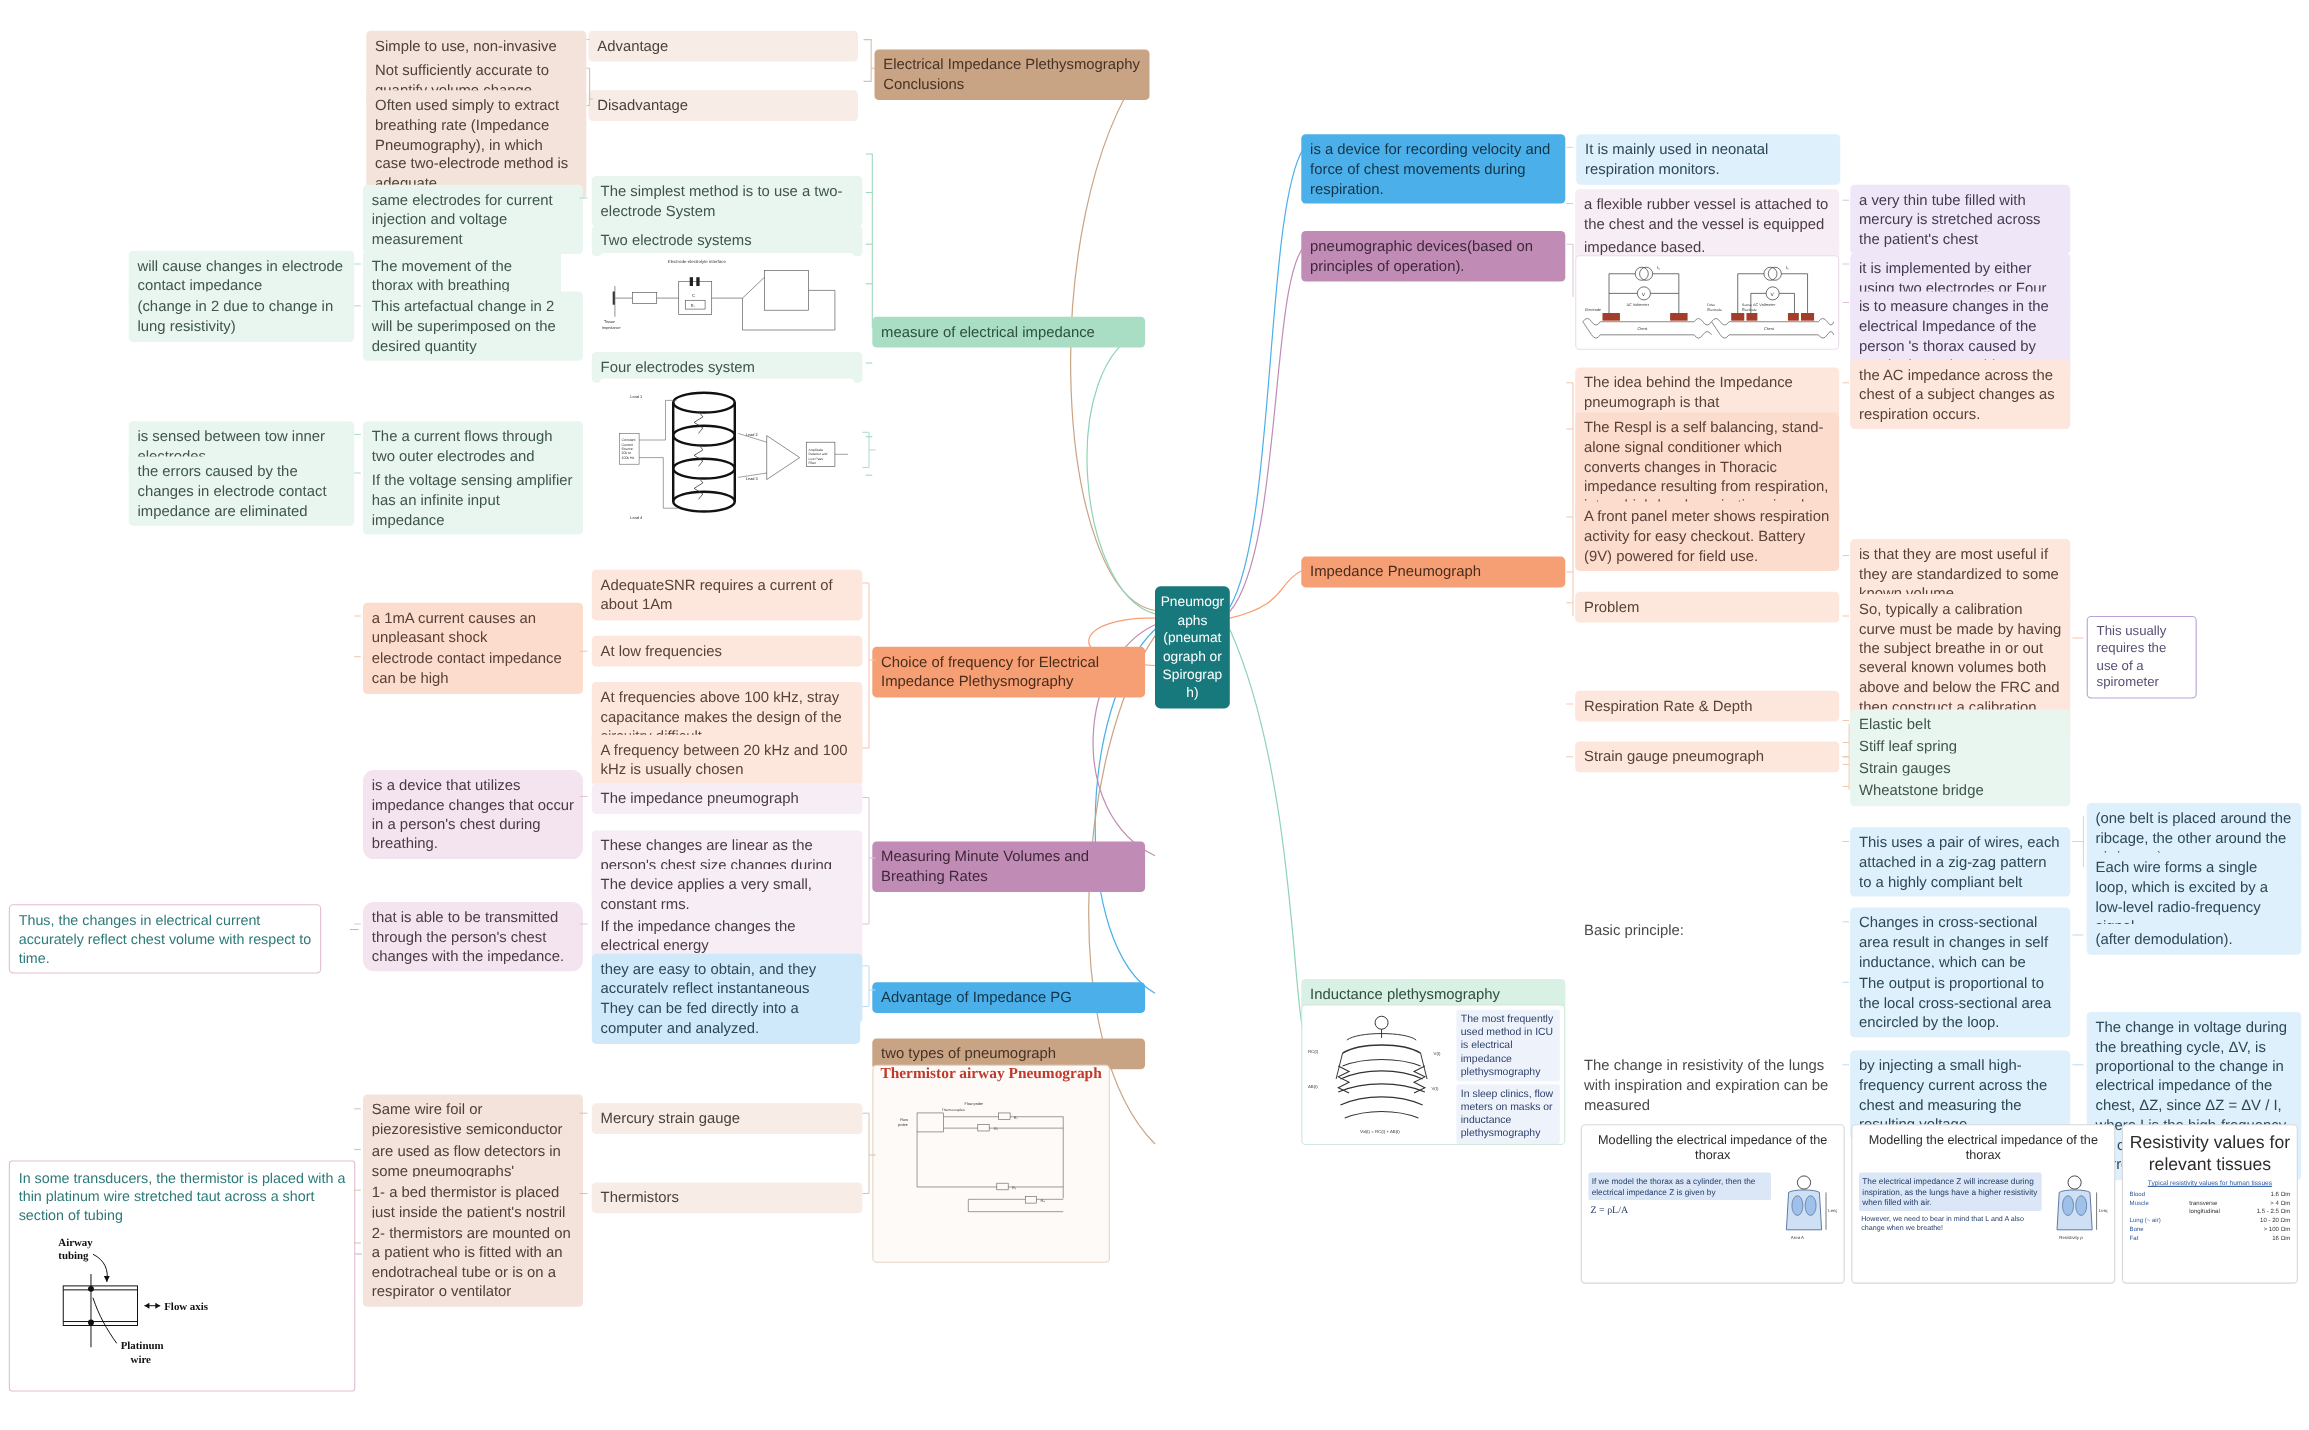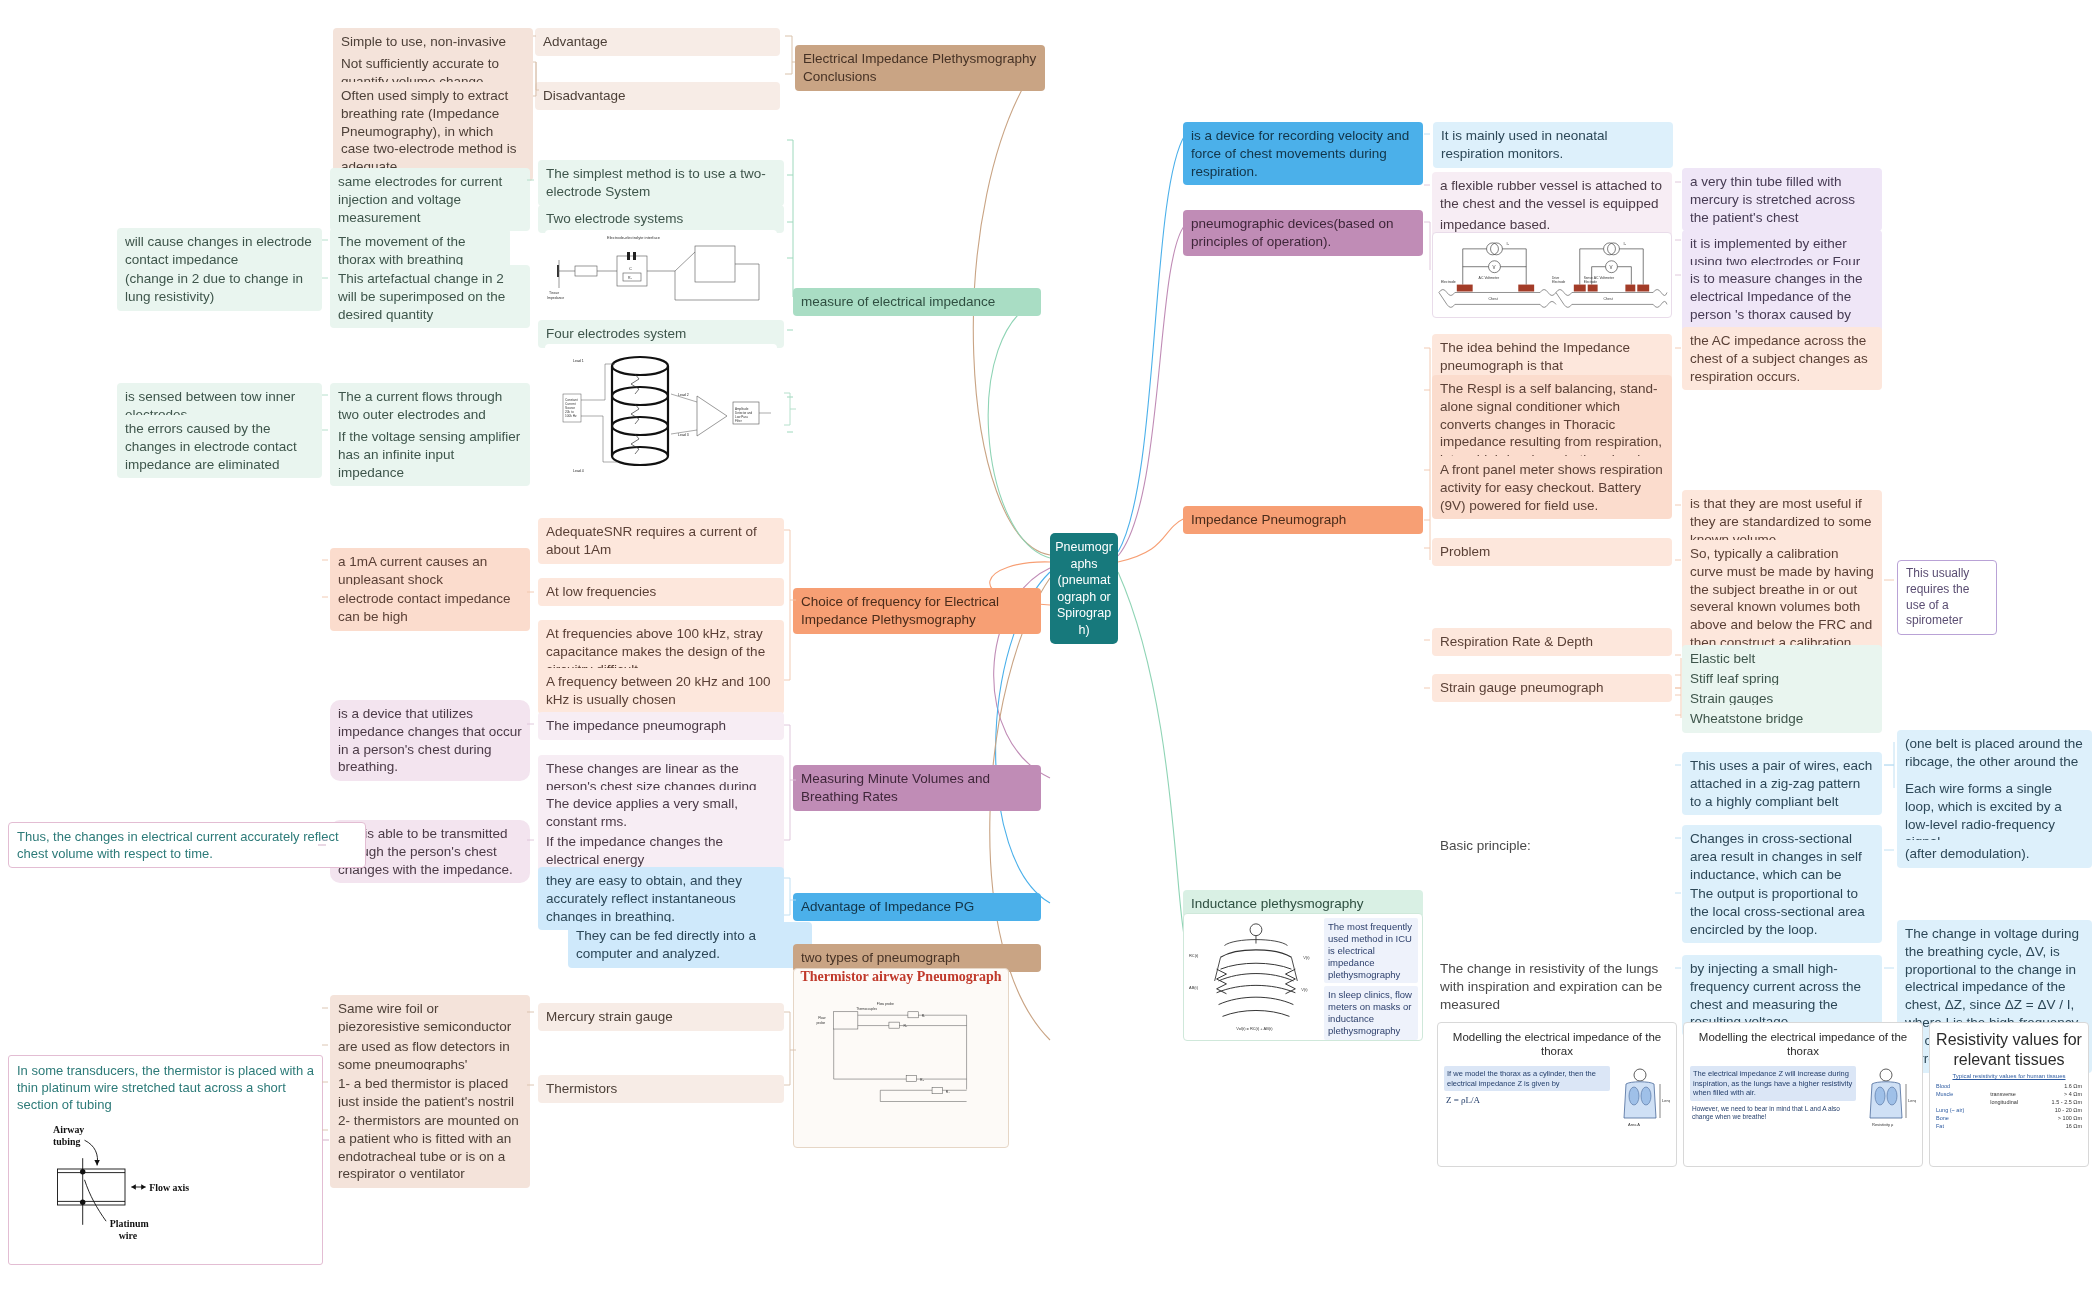--- a/index.html
+++ b/index.html
@@ -264,31 +264,31 @@
   <div class="node c-purplelt" style="left:538px; top:790px; width:246px;">
     <span>The device applies a very small, constant rms.</span>
   </div>
 
   <div class="node c-purplelt" style="left:538px; top:828px; width:246px;">
     <span> If the impedance changes the electrical energy</span>
   </div>
   <div class="node c-purplelt2" style="left:330px; top:820px; width:200px;">
     <span> that is able to be transmitted through the person's chest changes with the impedance.</span>
   </div>
-  <div class="node c-pinkout" style="left:8px; top:822px; width:358px; font-size:13px;">
+  <div class="node c-pinkout" style="left:8px; top:822px; width:284px; font-size:13px;">
     <span>Thus, the changes in electrical current accurately reflect chest volume with respect to time.</span>
   </div>
 
   <div class="node c-blue" style="left:793px; top:893px; width:248px;">
     <span>Advantage of Impedance PG</span>
   </div>
   <div class="node c-bluelt2" style="left:538px; top:867px; width:246px;">
     <span>they are easy to obtain, and they accurately reflect instantaneous changes in breathing.</span>
   </div>
-  <div class="node c-bluelt2" style="left:538px; top:922px; width:244px;margin-left:30px;">
+  <div class="node c-bluelt2" style="left:538px; top:903px; width:244px;">
     <span>They can be fed directly into a computer and analyzed.</span>
   </div>
 
   <div class="node c-brown" style="left:793px; top:944px; width:248px;">
     <span>two types of pneumograph</span>
   </div>
   <div class="imgcard" style="left:793px; top:968px; width:216px; height:180px; background:#fdfaf7; border:1px solid #e6d6c6;">
     <div class="redtitle">Thermistor airway Pneumograph</div>
     <svg viewBox="0 0 248 150" class="fig" style="height:145px;">
       <text x="96" y="14" font-size="4" fill="#333">Flow probe</text>

